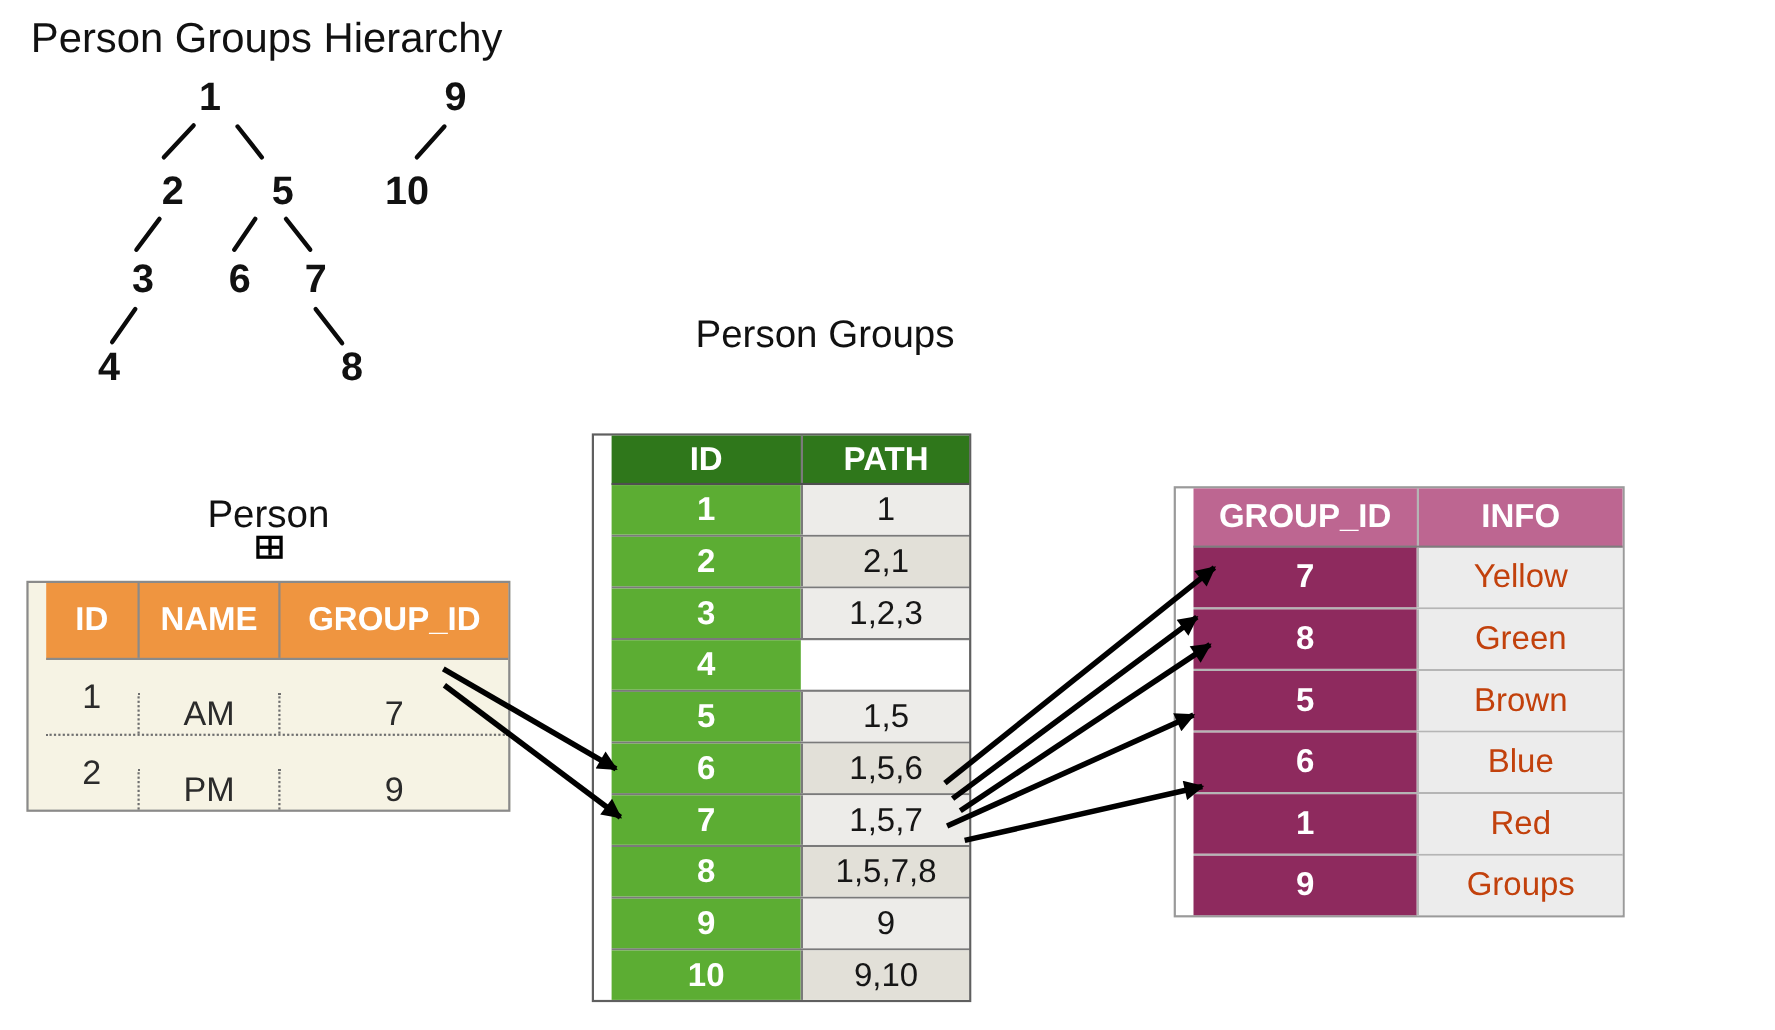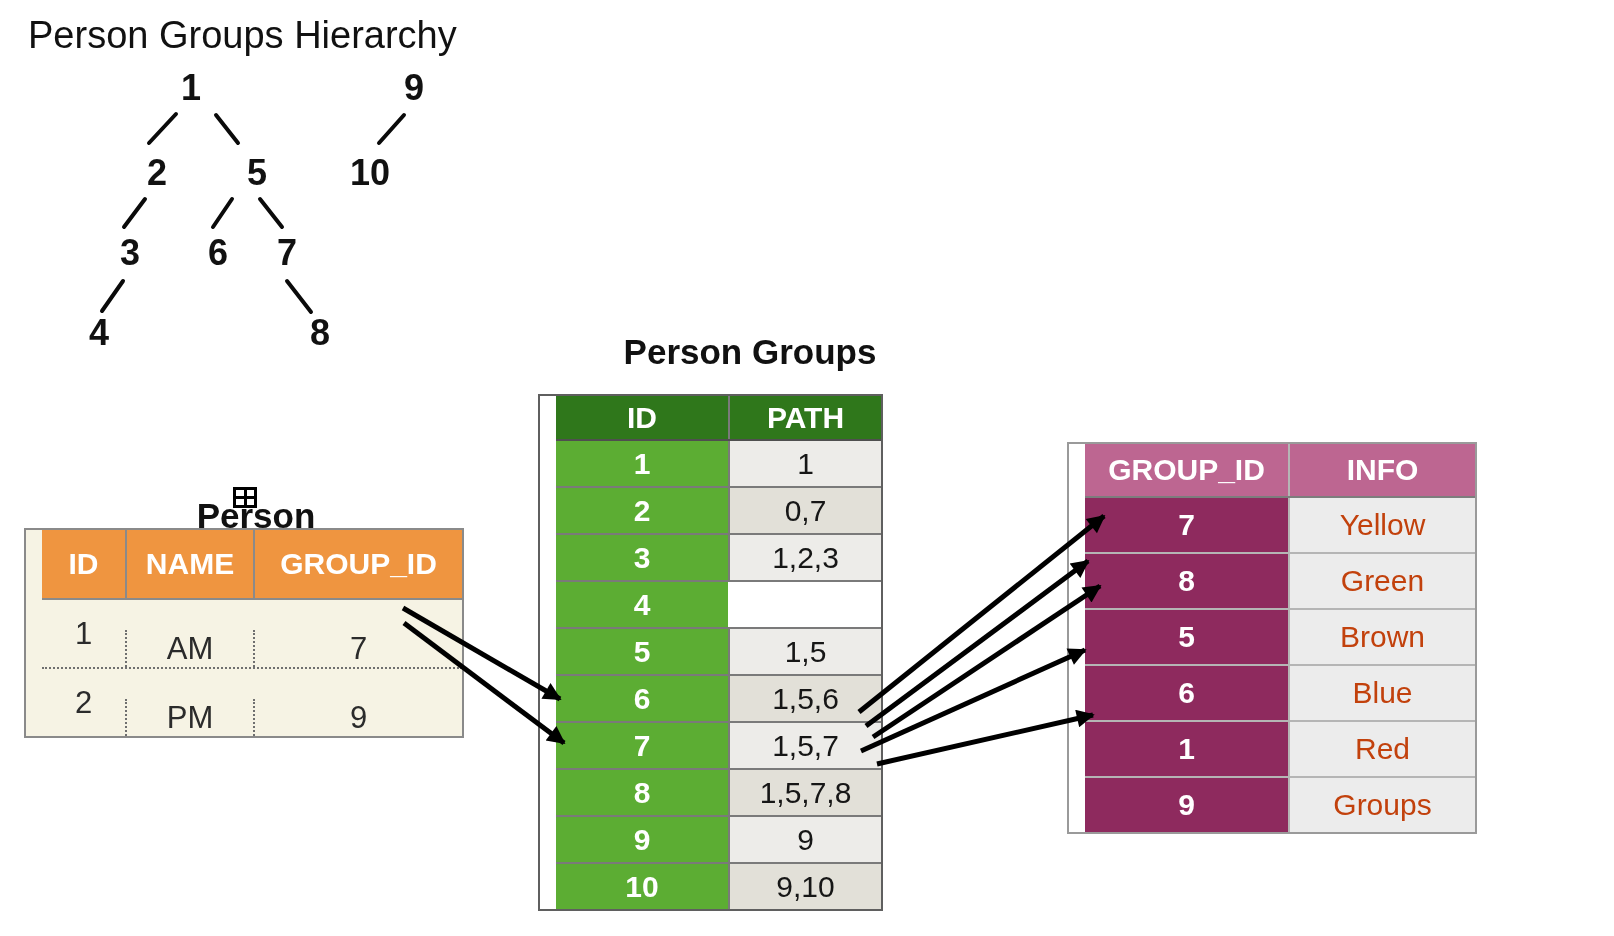--- a/index.html
+++ b/index.html
@@ -1,22 +1,22 @@
 <!DOCTYPE html>
 <html style="--orange-header: #EF9540; --cream-cell: #F6F3E4; --green-header: #2F771B; --green-cell: #5CAD33; --path-cell-light: #EDECE9; --path-cell-dark: #E2E0D8; --magenta-header: #BD6691; --magenta-cell: #8E2A5E; --info-cell: #ECECEC; --arrow: #000000;"><head>
 <meta charset="utf-8">
 <style>
   html,body{margin:0;padding:0;background:#ffffff;}
   body{font-family:"Liberation Sans","DejaVu Sans",sans-serif;color:#111;}
   .canvas{position:relative;width:1614px;height:936px;background:#fff;overflow:hidden;}
 
   
   .hier-title{position:absolute;left:28px;top:14px;font-size:38px;font-weight:normal;}
-  .tbl-title{position:absolute;font-size:35px;font-weight:bold;text-align:center;margin-top:48px;}
-  .person-title{left:36px;top:448px;width:440px;}
+  .tbl-title{position:absolute;font-size:35px;font-weight:normal;text-align:center;}
+  .person-title{left:24px;top:448px;width:440px;}
   .pg-title{left:560px;top:284px;width:380px;}
   .pi-title{left:1028px;top:350px;width:400px;}
 
   
   .tnode{position:absolute;transform:translate(-50%,-50%);font-size:36px;font-weight:bold;line-height:1;}
 
   
   .expander{position:absolute;left:233px;top:487px;width:24px;height:21px;border:3px solid #000;background:#fff;box-sizing:border-box;}
   .expander::before{content:"";position:absolute;top:0;bottom:0;left:50%;width:3px;margin-left:-1.5px;background:#000;}
   .expander::after{content:"";position:absolute;left:0;right:0;top:50%;height:3px;margin-top:-1.5px;background:#000;}
@@ -108,21 +108,21 @@
     <div class="row head">
       <div class="cell">ID</div>
       <div class="cell">PATH</div>
     </div>
     <div class="row body odd">
       <div class="cell idc">1</div>
       <div class="cell pathc">1</div>
     </div>
     <div class="row body even">
       <div class="cell idc">2</div>
-      <div class="cell pathc">0,7</div>
+      <div class="cell pathc">2,1</div>
     </div>
     <div class="row body odd">
       <div class="cell idc">3</div>
       <div class="cell pathc">1,2,3</div>
     </div>
     <div class="row body even">
       <div class="cell idc">4</div>
     </div>
     <div class="row body odd">
       <div class="cell idc">5</div>

